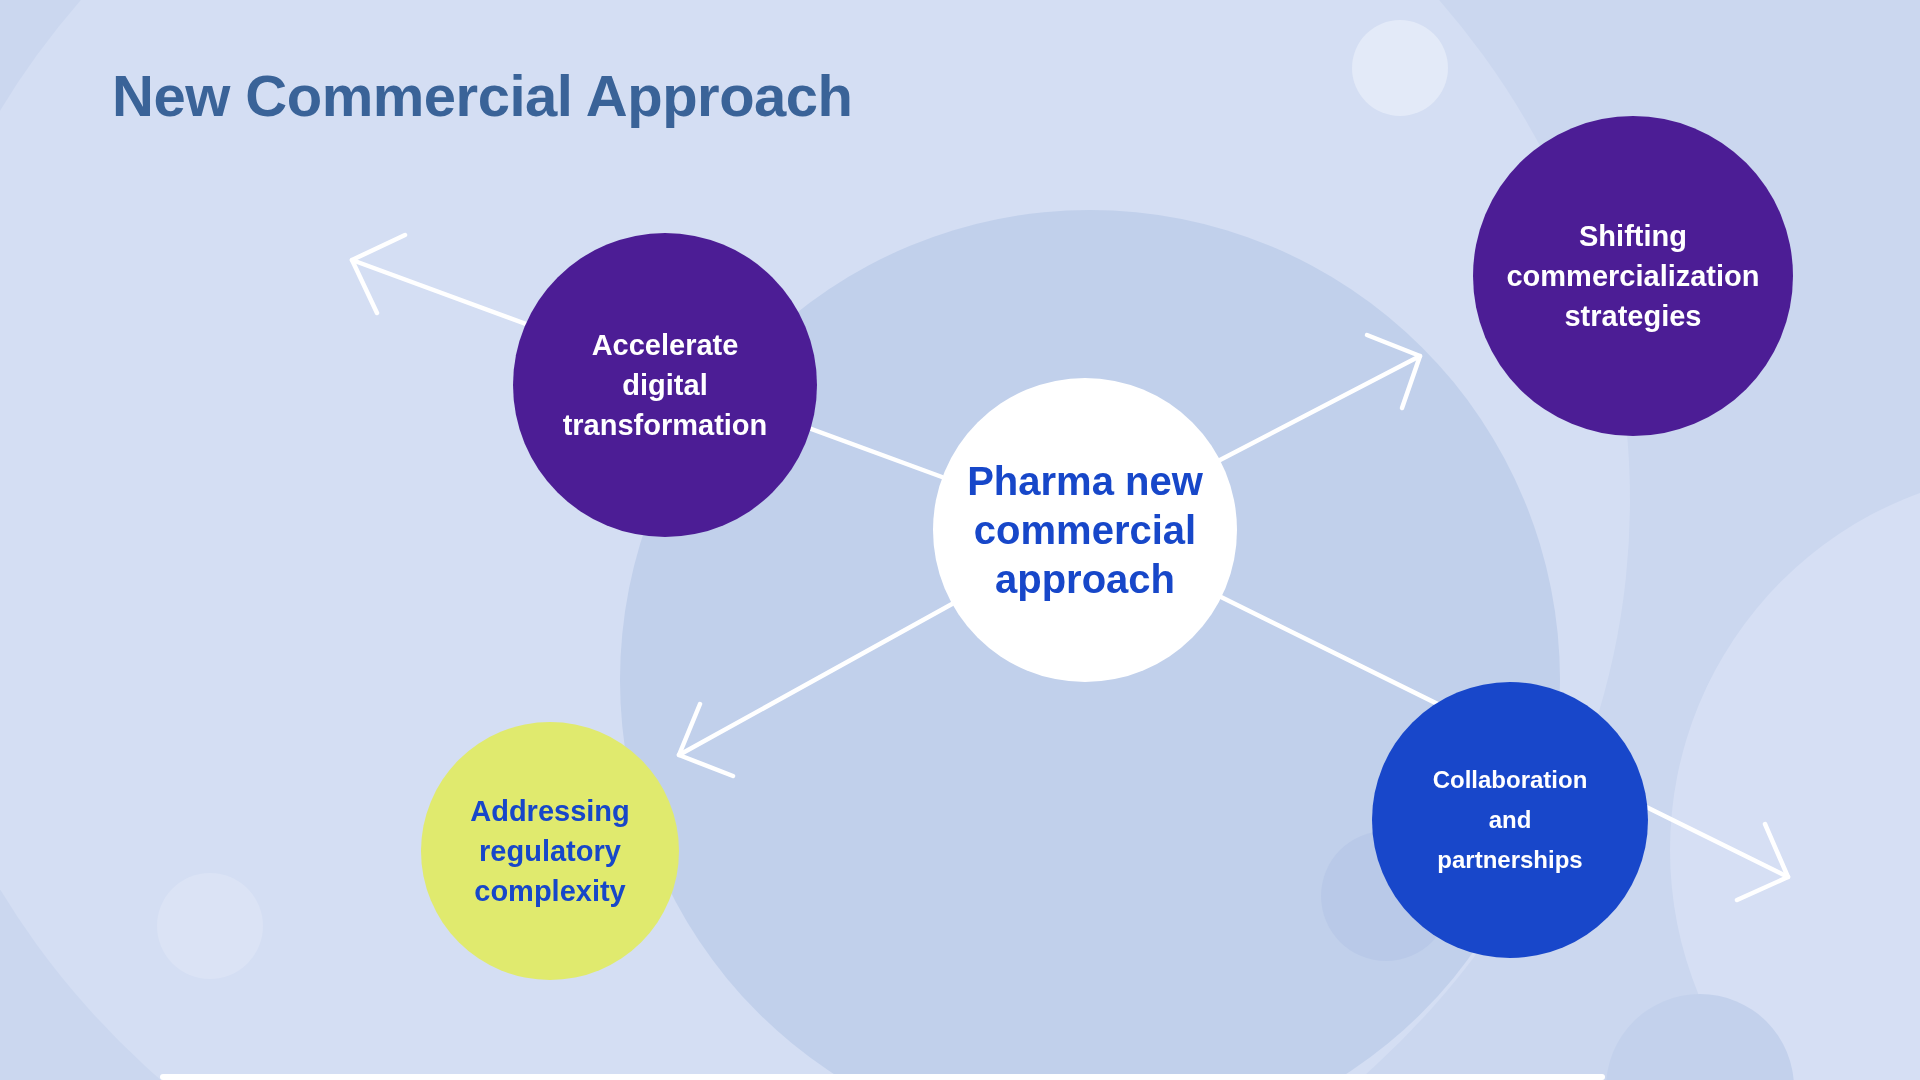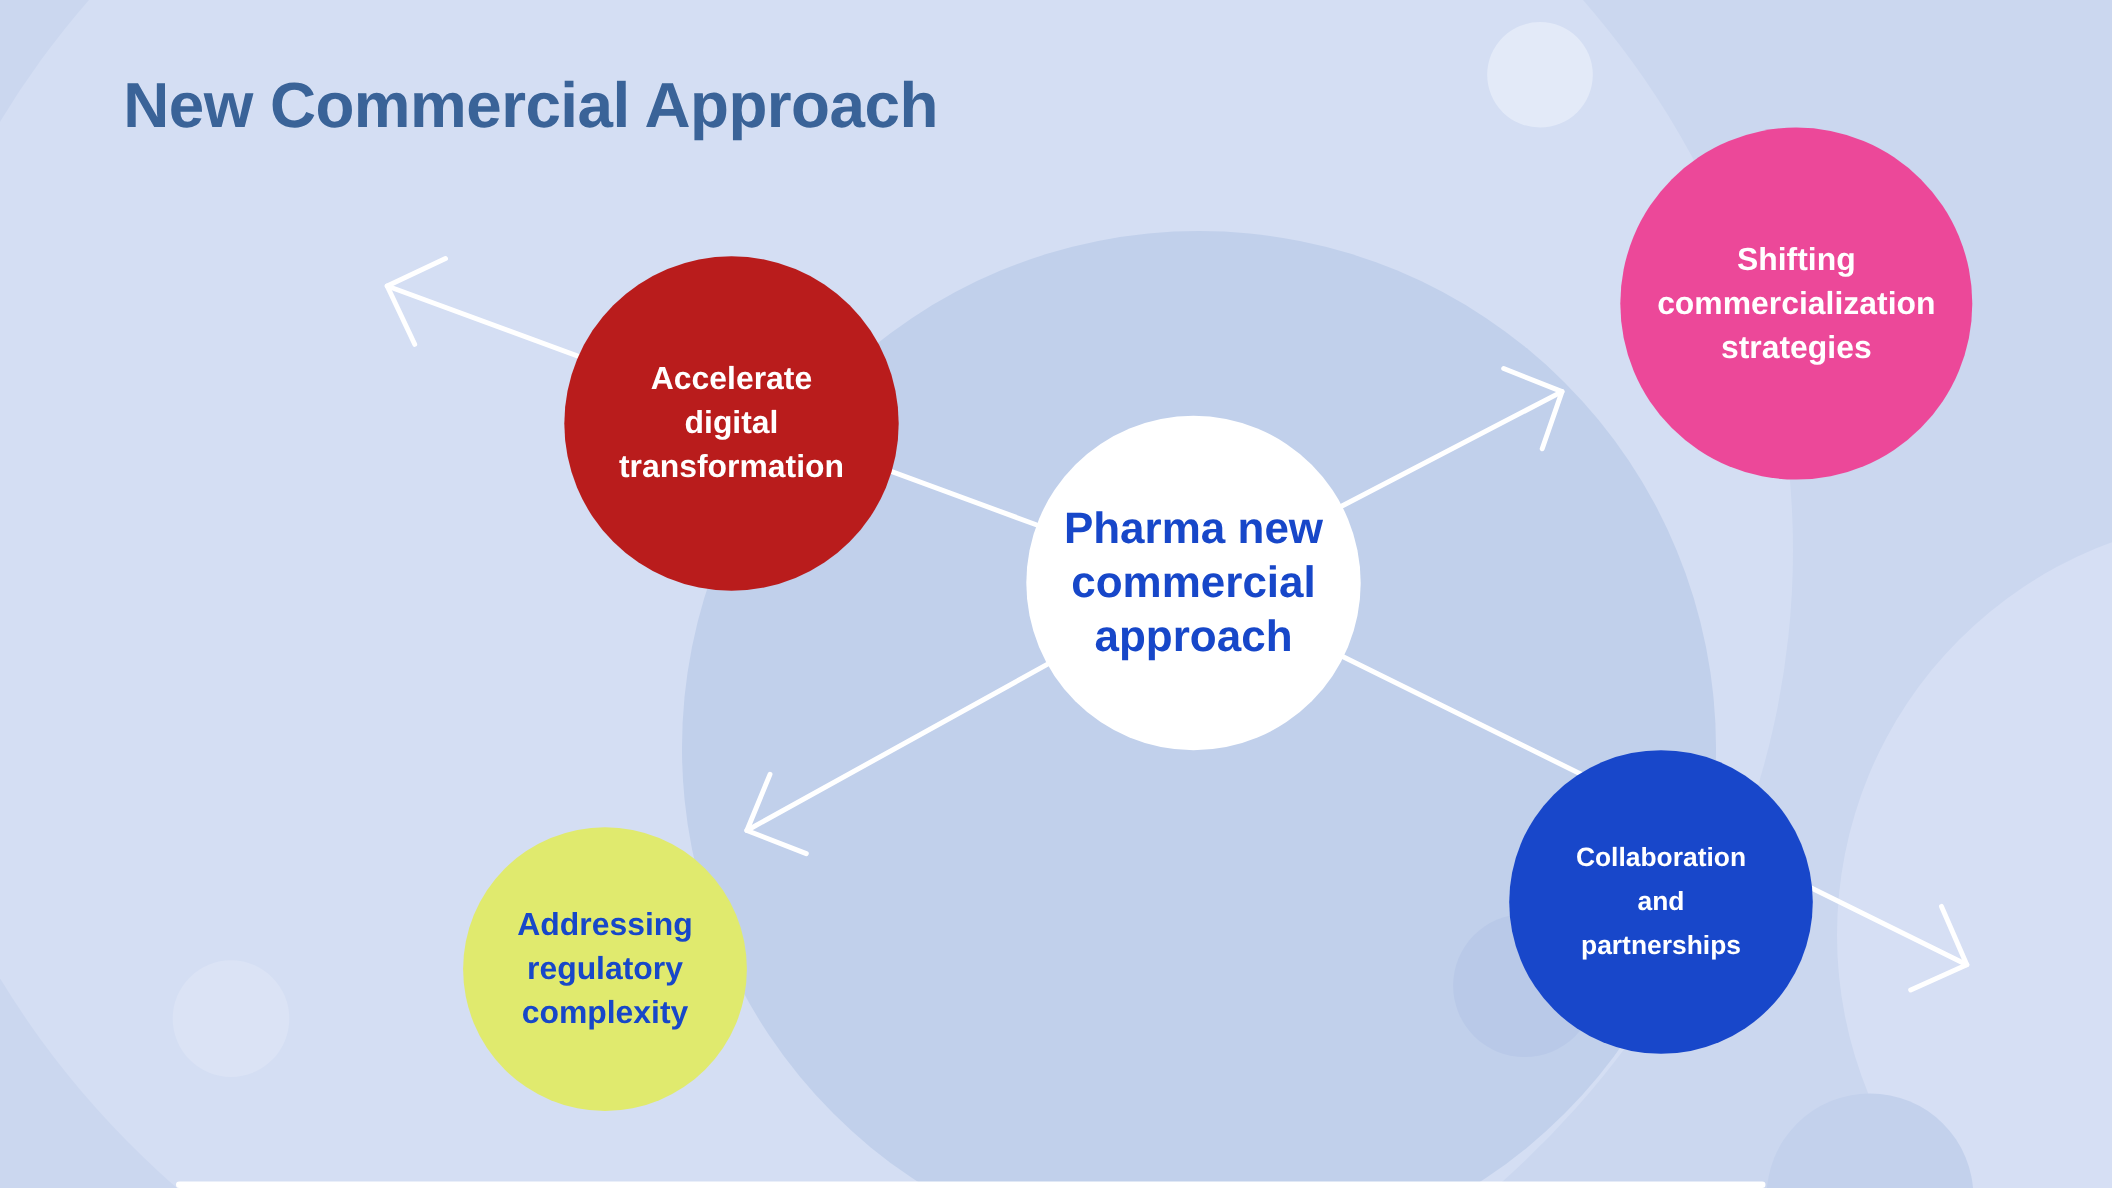--- a/index.html
+++ b/index.html
@@ -35,21 +35,21 @@
   
   .node{
     position:absolute;border-radius:50%;
     display:flex;align-items:center;justify-content:center;
     text-align:center;white-space:pre-line;
     font-weight:700;
   }
   .node-label{white-space:pre-line;}
   .node-gray  {left:513px; top:233px; width:304px;height:304px;font-size:29px;line-height:40px;}
   .node-cyan  {left:1473px;top:116px; width:320px;height:320px;font-size:29px;line-height:40px;}
-  .node-yellow{left:421px; top:752px; width:258px;height:258px;font-size:29px;line-height:40px;}
+  .node-yellow{left:421px; top:722px; width:258px;height:258px;font-size:29px;line-height:40px;}
   .node-blue  {left:1372px;top:682px; width:276px;height:276px;font-size:24px;line-height:40px;}
   .node-center{left:933px; top:378px; width:304px;height:304px;font-size:40px;line-height:49px;}
 </style>
 </head>
 <body>
 
 <div class="canvas">
 
   <div class="deco bg-big-ellipse"></div>
   <div class="deco bg-right-glow"></div>
@@ -76,27 +76,27 @@
       <line x1="952" y1="604" x2="679" y2="755"></line>
       <polyline points="700,704 679,755 733,776" stroke-linejoin="round"></polyline>
     </g>
 
     <g>
       <line x1="1221" y1="597" x2="1788" y2="877"></line>
       <polyline points="1765,824 1788,877 1737,900" stroke-linejoin="round"></polyline>
     </g>
   </svg>
 
-  <div class="node node-gray" style="background-color: #b91c1c; color: rgb(255, 255, 255);">
+  <div class="node node-gray" style="background-color: #4c1d95; color: rgb(255, 255, 255);">
     <div class="node-label">Accelerate
 digital
 transformation</div>
   </div>
 
-  <div class="node node-cyan" style="background-color: #ec4899; color: rgb(255, 255, 255);">
+  <div class="node node-cyan" style="background-color: #4c1d95; color: rgb(255, 255, 255);">
     <div class="node-label">Shifting
 commercialization
 strategies</div>
   </div>
 
   <div class="node node-yellow" style="background-color: rgb(224, 234, 110); color: rgb(23, 71, 201);">
     <div class="node-label">Addressing
 regulatory
 complexity</div>
   </div>

